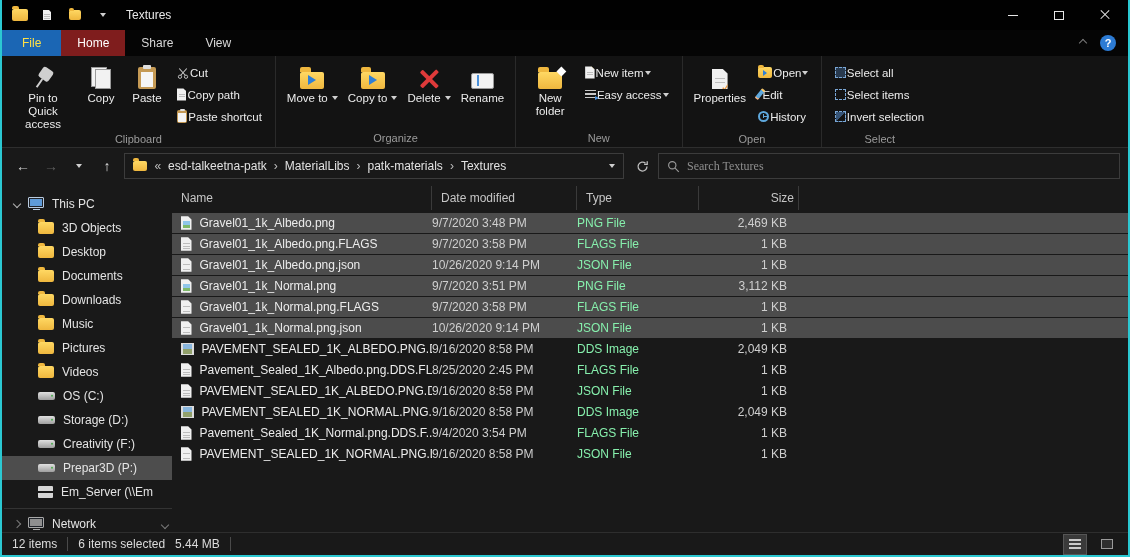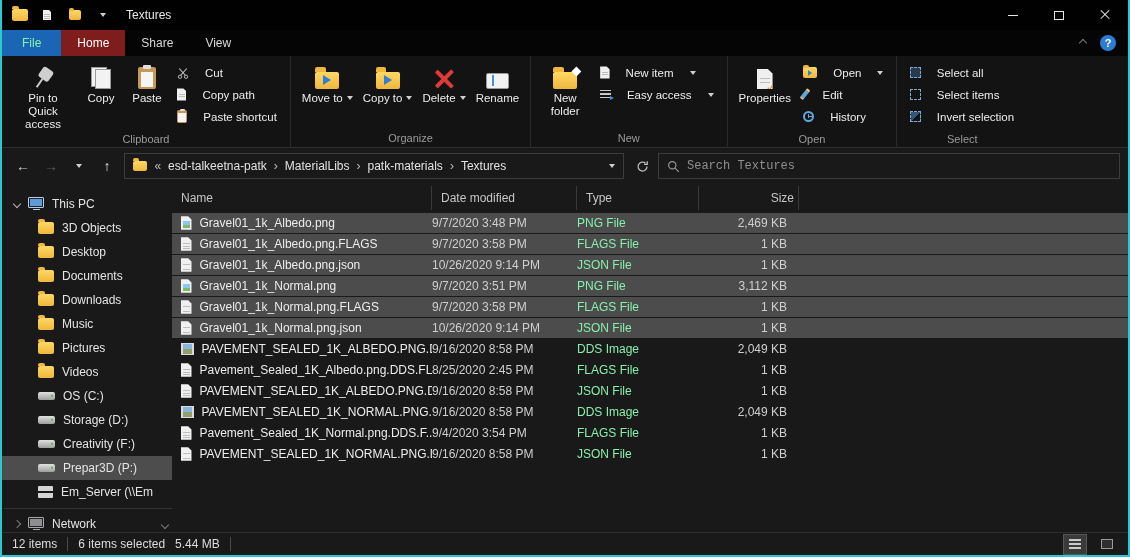--- a/index.html
+++ b/index.html
@@ -15,38 +15,38 @@
   .winbtn{width:46px;height:30px;display:flex;align-items:center;justify-content:center}
   .glyph-min{width:10px;height:1px;background:#e6e6e6}
   .glyph-max{width:10px;height:9px;border:1px solid #e6e6e6}
   .glyph-close{position:relative;width:12px;height:12px}
   .glyph-close::before,.glyph-close::after{content:"";position:absolute;left:0;top:5px;width:12px;height:1.2px;background:#e6e6e6}
   .glyph-close::before{transform:rotate(45deg)}.glyph-close::after{transform:rotate(-45deg)}
 
   
   .tabsrow{height:26px;background:#050505;display:flex;align-items:stretch;flex:0 0 auto}
   .tab{padding:0 16px;display:flex;align-items:center;color:#d9d9d9;font-size:12px}
-  .tab.file{background:#1b66b4;color:#86efac;padding:0 20px}
+  .tab.file{background:#1b66b4;color:#fde047;padding:0 20px}
   .tab.active{background:#7f1d1d;color:#fff}
   .tabsrow-right{margin-left:auto;display:flex;align-items:center;gap:14px;padding-right:12px}
   .helpbtn{width:16px;height:16px;border-radius:50%;background:#2c7bd4;color:#fff;font-size:11px;font-weight:bold;display:flex;align-items:center;justify-content:center}
 
   
   .ribbon{height:92px;background:#131313;border-bottom:1px solid #2e2e2e;display:flex;flex:0 0 auto}
   .rgroup{display:flex;flex-direction:column;padding:2px 6px 0 6px}
   .rgroup + .rgroup{border-left:1px solid #2a2a2a}
   .gcontent{flex:1;display:flex;align-items:stretch}
   .glabel{height:19px;display:flex;align-items:center;justify-content:center;color:#9b9b9b;font-size:11px}
   .bigbtn{display:flex;flex-direction:column;align-items:center;padding:5px 5px 0 5px;min-width:46px;cursor:default}
   .bigbtn.wide{width:70px}
   .icbox{height:26px;display:flex;align-items:flex-end;justify-content:center;margin-bottom:3px}
   .blabel{font-size:11.5px;line-height:13px;text-align:center;color:#ececec}
   .lblrow{display:flex;align-items:center;gap:4px;font-size:11.5px;color:#ececec}
   .smallcol{display:flex;flex-direction:column;justify-content:flex-start;padding:4px 2px;gap:1px}
-  .smallbtn{display:flex;align-items:center;gap:16px;height:21px;padding:0 5px;font-size:11.5px;color:#ececec;white-space:nowrap}
+  .smallbtn{display:flex;align-items:center;gap:1px;height:21px;padding:0 5px;font-size:11.5px;color:#ececec;white-space:nowrap}
   .dd{width:0;height:0;border-left:3.5px solid transparent;border-right:3.5px solid transparent;border-top:4px solid #cfcfcf;display:inline-block}
 
   
   .ic{display:inline-block;position:relative;vertical-align:middle}
   .ic-folder{width:1.6em;height:1.15em;background:linear-gradient(#ffd863,#efb73e);border-radius:2px}
   .ic-folder::before{content:"";position:absolute;top:-0.3em;left:0;width:0.7em;height:0.32em;background:#efb73e;border-radius:2px 2px 0 0}
   .ov-arrow{position:absolute;left:50%;top:50%;transform:translate(-50%,-50%);width:0;height:0;border-left:0.55em solid #2f7fd6;border-top:0.35em solid transparent;border-bottom:0.35em solid transparent}
   .ov-spark{position:absolute;width:0.45em;height:0.45em;background:#fff;transform:rotate(45deg);top:-0.25em;right:-0.15em}
   .ov-spark.y{background:#ffd863}
   .ic-page{width:1.05em;height:1.35em;background:#f0f0f0;clip-path:polygon(0 0,68% 0,100% 24%,100% 100%,0 100%)}
@@ -98,21 +98,21 @@
 
   
   .addrrow{height:36px;display:flex;align-items:center;padding:0 8px;gap:2px;flex:0 0 auto;background:#191919}
   .navbtn{width:26px;height:26px;display:flex;align-items:center;justify-content:center}
   .addrbox{flex:1;height:26px;border:1px solid #3c3c3c;background:#191919;display:flex;align-items:center;padding:0 8px;gap:7px;margin:0 2px}
   .crumb{color:#e2e2e2;white-space:nowrap}
   .crumbsep{color:#bdbdbd}
   .addrbox .spacer{flex:1}
   .refreshbtn{width:28px;height:26px;display:flex;align-items:center;justify-content:center}
   .searchbox{width:462px;height:26px;border:1px solid #3c3c3c;background:#191919;display:flex;align-items:center;padding:0 8px;gap:7px}
-  .searchbox input{flex:1;background:transparent;border:none;outline:none;color:#cfcfcf;font-size:12px;font-family:Liberation Mono, monospace}
+  .searchbox input{flex:1;background:transparent;border:none;outline:none;color:#cfcfcf;font-size:12px;font-family:Liberation Serif, serif}
   .searchbox input::placeholder{color:#8f8f8f}
   .addr-folder{font-size:9px}
 
   
   .main{flex:1;display:flex;min-height:0}
   .sidebar{width:170px;flex:0 0 auto;position:relative;padding-top:8px}
   .sitem{height:24px;display:flex;align-items:center;gap:8px;padding-left:36px;color:#e4e4e4;white-space:nowrap;overflow:hidden}
   .sitem.root{padding-left:12px}
   .sitem.root .chev{flex:0 0 auto}
   .sitem.sel{background:#4d4d4d}

